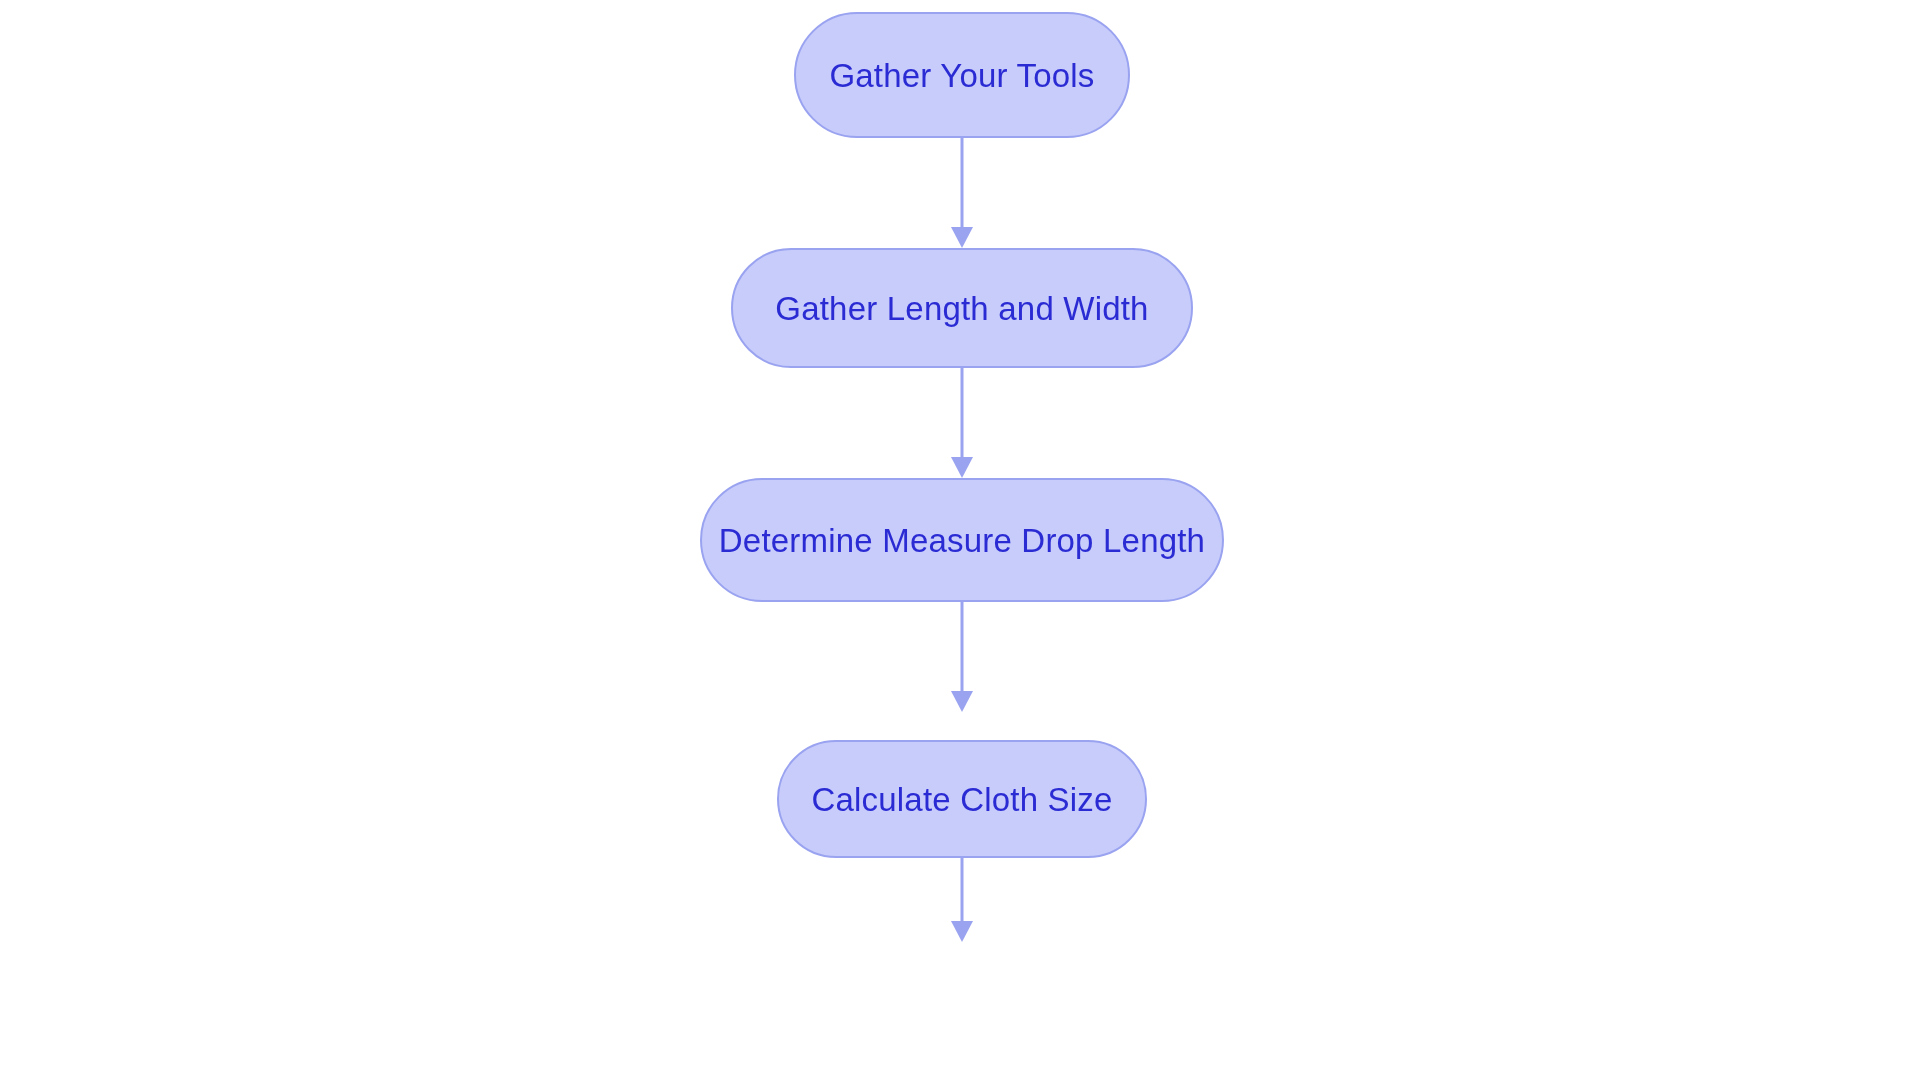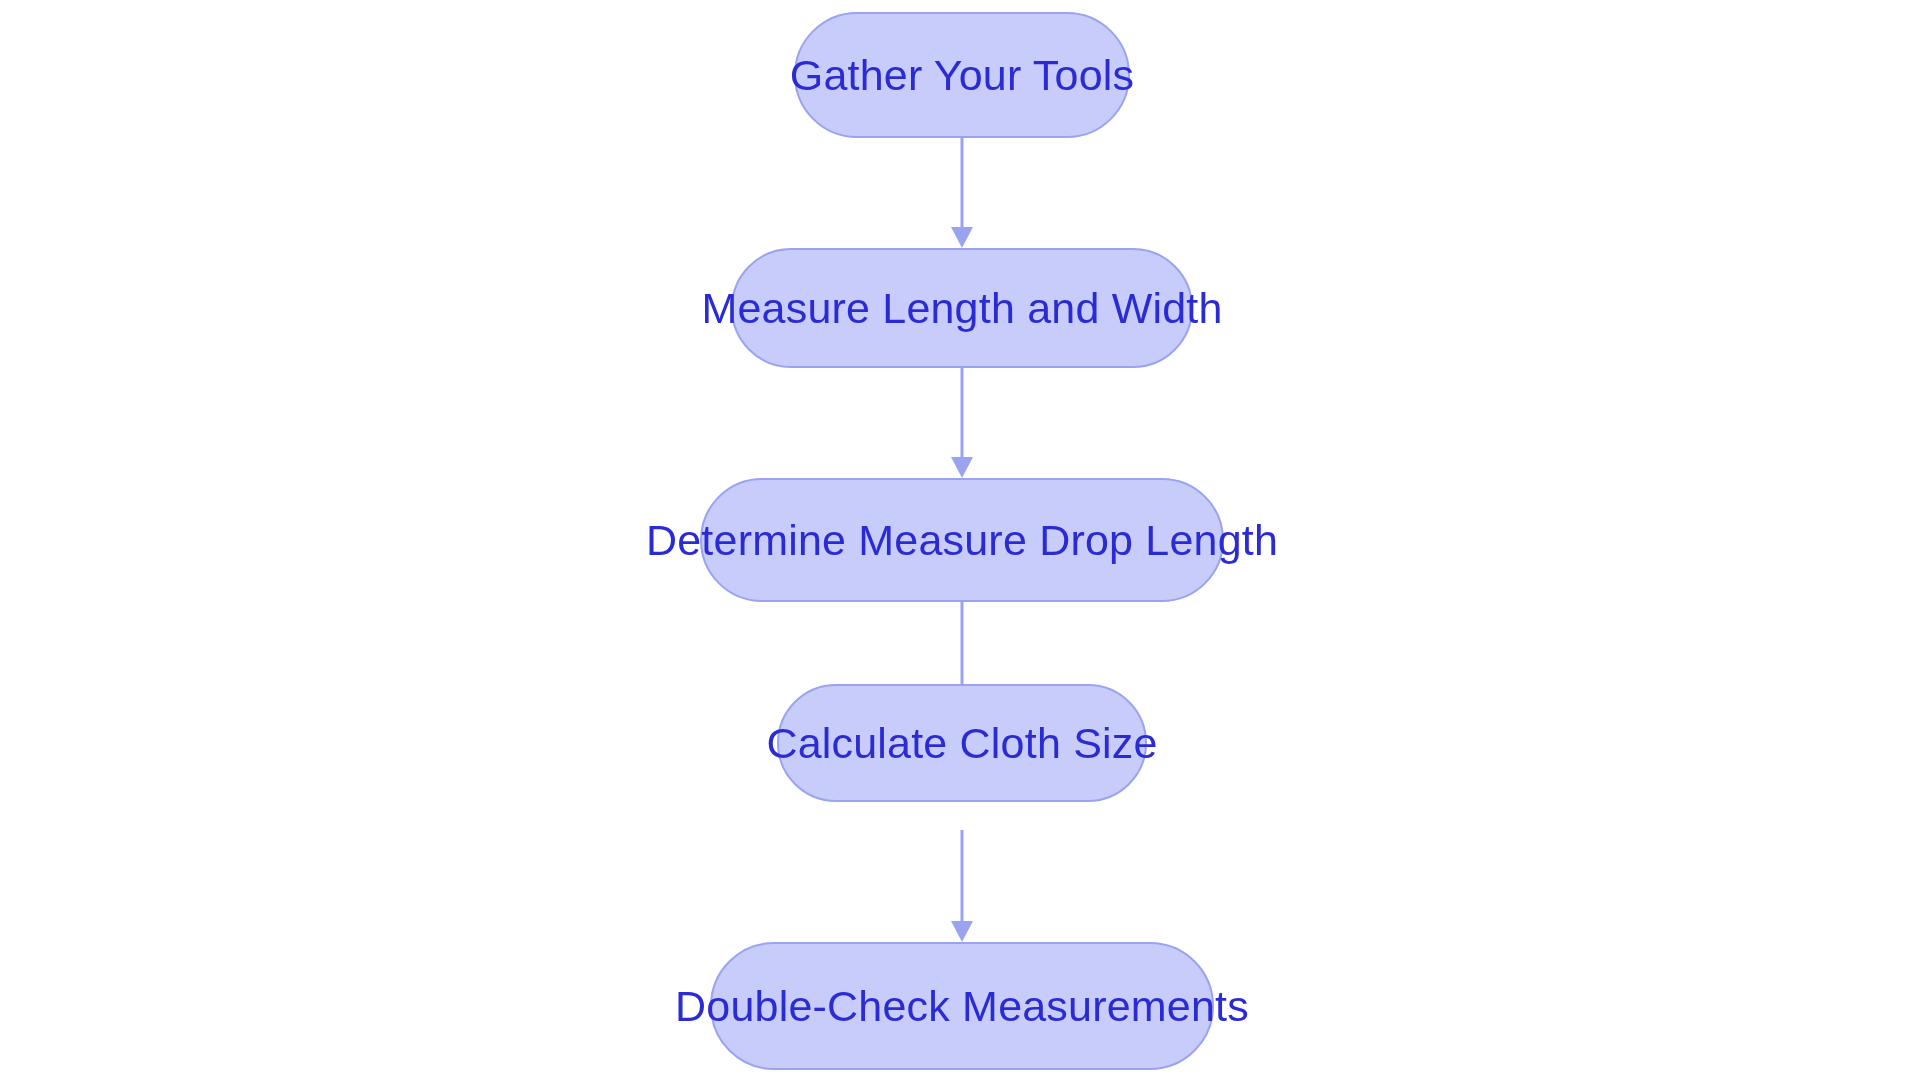--- a/index.html
+++ b/index.html
@@ -29,21 +29,21 @@
     justify-content: center;
     background: #c7ccfb;
     border: 2px solid #9aa3f0;
     border-radius: 999px;
     transform: translateX(-50%);
   }
 
   .flow-node-label {
     color: #2b2bd4;
     font-family: "Liberation Sans", sans-serif;
-    font-size: 43px;
+    font-size: 33px;
     font-weight: 400;
     letter-spacing: 0.2px;
     line-height: 1;
     white-space: nowrap;
     user-select: none;
   }
 
   .flow-edge {
     position: absolute;
     transform: translateX(-50%);
@@ -94,28 +94,25 @@
   <div class="flow-edge" style="left:962px; top:830px; height:112px; width:24px;">
     <div class="flow-edge-line" style="height:91px;"></div>
     <div class="flow-edge-head"></div>
   </div>
 
   <div class="flow-node" style="left:962px; top:12px; width:336px; height:126px;">
     <span class="flow-node-label">Gather Your Tools</span>
   </div>
 
   <div class="flow-node" style="left:962px; top:248px; width:462px; height:120px;">
-    <span class="flow-node-label">Measure Length and Width</span>
+    <span class="flow-node-label">Gather Length and Width</span>
   </div>
 
   <div class="flow-node" style="left:962px; top:478px; width:524px; height:124px;">
     <span class="flow-node-label">Determine Measure Drop Length</span>
   </div>
 
-  <div class="flow-node" style="left:962px; top:684px; width:370px; height:118px;">
+  <div class="flow-node" style="left:962px; top:740px; width:370px; height:118px;">
     <span class="flow-node-label">Calculate Cloth Size</span>
   </div>
 
-  <div class="flow-node" style="left:962px; top:942px; width:504px; height:128px;">
-    <span class="flow-node-label">Double-Check Measurements</span>
-  </div>
 
 </div>
 
 </body></html>

